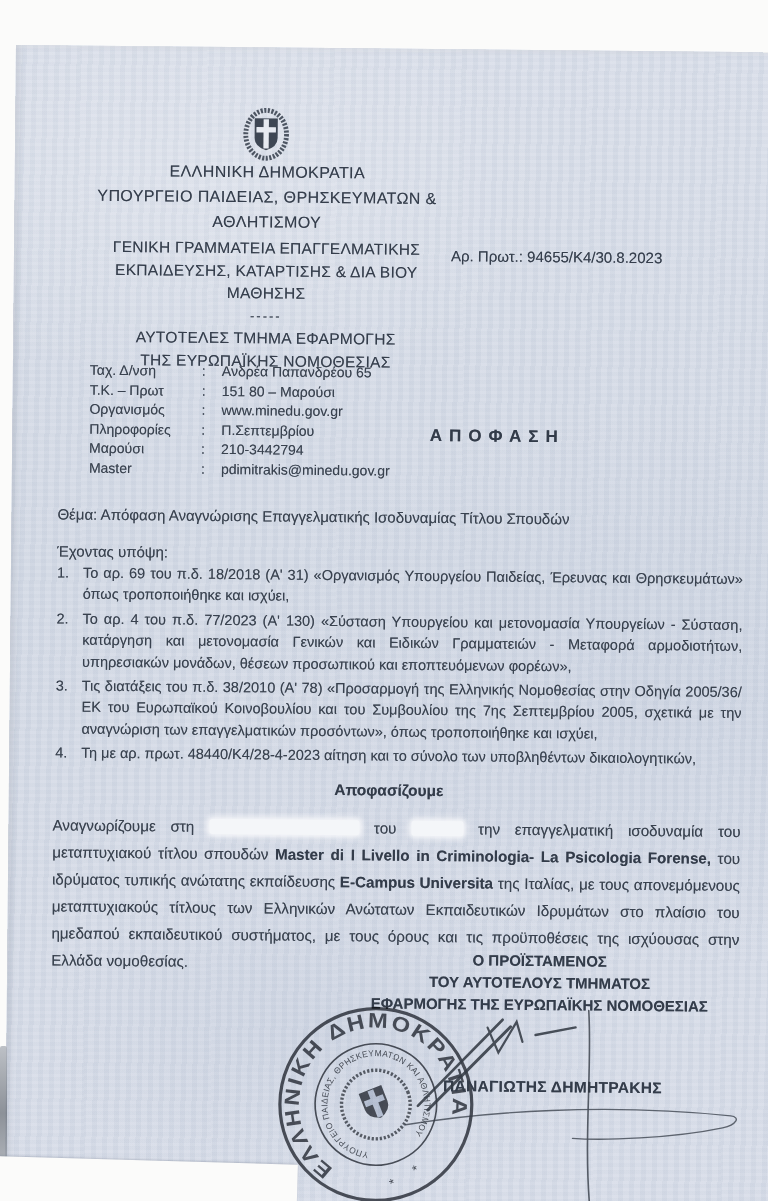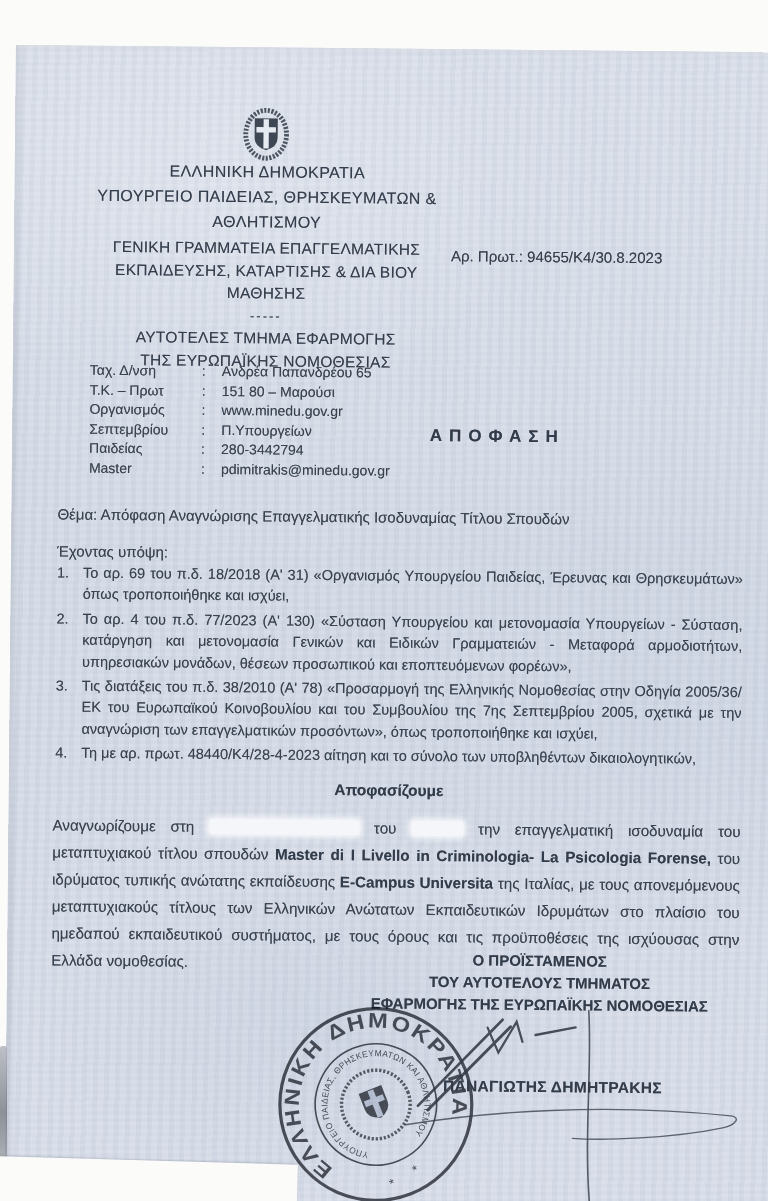--- a/index.html
+++ b/index.html
@@ -104,28 +104,28 @@
         <span class="lbl">Τ.Κ. – Πρωτ</span>
         <span class="sep">:</span>
         <span class="val">151 80 – Μαρούσι</span>
       </div>
     <div class="row">
         <span class="lbl">Οργανισμός</span>
         <span class="sep">:</span>
         <span class="val">www.minedu.gov.gr</span>
       </div>
     <div class="row">
-        <span class="lbl">Σεπτεμβρίου</span>
-        <span class="sep">:</span>
-        <span class="val">Π.Υπουργείων</span>
-      </div>
-    <div class="row">
-        <span class="lbl">Παιδείας</span>
-        <span class="sep">:</span>
-        <span class="val">280-3442794</span>
+        <span class="lbl">Πληροφορίες</span>
+        <span class="sep">:</span>
+        <span class="val">Π.Σεπτεμβρίου</span>
+      </div>
+    <div class="row">
+        <span class="lbl">Μαρούσι</span>
+        <span class="sep">:</span>
+        <span class="val">210-3442794</span>
       </div>
     <div class="row">
         <span class="lbl">Master</span>
         <span class="sep">:</span>
         <span class="val">pdimitrakis@minedu.gov.gr</span>
       </div>
   </div>
 
   <div class="abs ctr apofasi softink" style="left:400px;top:377px;width:170px;">ΑΠΟΦΑΣΗ</div>
 

